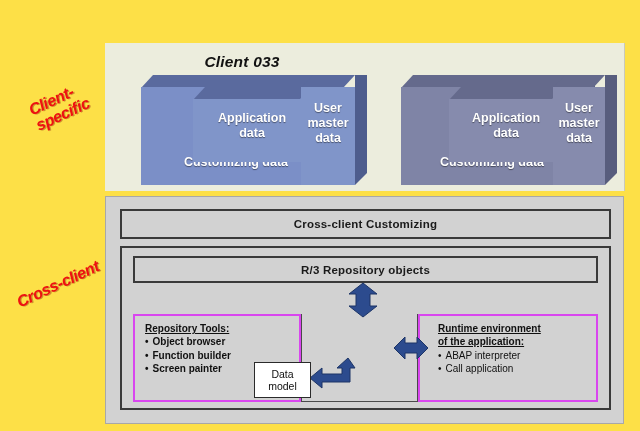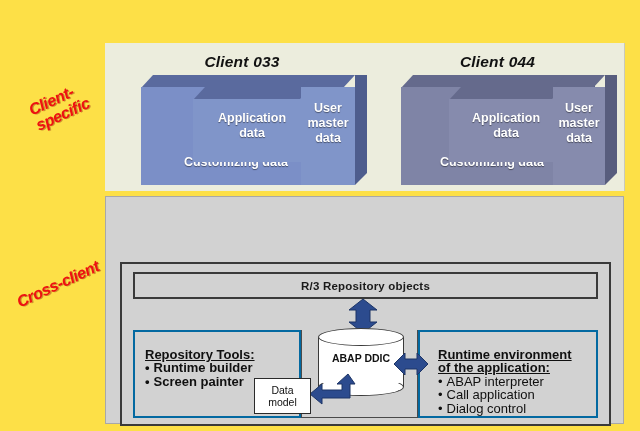--- a/index.html
+++ b/index.html
@@ -123,24 +123,24 @@
   .inner-frame {
     position: absolute;
     background: #d2d2d2;
     border: 2px solid #3a3a3a;
     box-sizing: border-box;
   }
 
   .tool-box {
     position: absolute;
     background: #d2d2d2;
-    border: 2px solid #0369a1;
-    box-sizing: border-box;
-    padding: 16px 8px 4px 10px;
-    font-size: 13px;
+    border: 2px solid #d946ef;
+    box-sizing: border-box;
+    padding: 6px 8px 4px 10px;
+    font-size: 10px;
     color: #101010;
     line-height: 13.4px;
   }
   .tool-box .hdr {
     font-weight: bold;
     text-decoration: underline;
     white-space: nowrap;
   }
   .tool-box ul {
     margin: 0;
@@ -277,21 +277,20 @@
         <div class="top" style="background:#5a6a9e;"></div>
         <div class="side" style="background:#4e5d8d;"></div>
         <div class="front" style="background:#8095c9;"></div>
         <div class="lbl" style="top:26px;">User</div>
         <div class="lbl" style="top:41px;">master</div>
         <div class="lbl" style="top:56px;">data</div>
       </div>
     </div>
 
     <div class="client-group" style="left:280px; width:225px;">
-      <div class="client-title">Client 044</div>
 
       <div class="box3d" style="left:16px; top:22px; width:182px; height:110px; z-index:1;">
         <div class="top" style="background:#656a8c;"></div>
         <div class="side" style="background:#585d7d;"></div>
         <div class="front" style="background:#7f84a6;"></div>
         <div class="lbl" style="top:80px;">Customizing data</div>
       </div>
 
       <div class="box3d" style="left:64px; top:34px; width:114px; height:75px; z-index:2;">
         <div class="top" style="background:#656a8c;"></div>
@@ -307,55 +306,50 @@
         <div class="front" style="background:#868bad;"></div>
         <div class="lbl" style="top:26px;">User</div>
         <div class="lbl" style="top:41px;">master</div>
         <div class="lbl" style="top:56px;">data</div>
       </div>
     </div>
   </div>
 
   <div class="gray-panel">
 
-
-    <div class="inner-frame" style="left:14px; top:49px; width:491px; height:164px;margin-top:16px;">
+    <div class="bar" style="left:14px; top:12px; width:491px; height:30px;">Cross-client Customizing</div>
+
+    <div class="inner-frame" style="left:14px; top:49px; width:491px; height:164px;">
 
       <div class="bar" style="left:11px; top:8px; width:465px; height:27px;">R/3 Repository objects</div>
 
       <svg class="arrow" style="left:222px; top:35px;" width="38" height="34" viewBox="0 0 38 34">
         <polygon points="19,0 33,11 26,11 26,23 33,23 19,34 5,23 12,23 12,11 5,11" fill="#2c4b8e" stroke="#1d3566" stroke-width="1"></polygon>
       </svg>
 
       <div class="tool-box" style="left:11px; top:66px; width:168px; height:88px;">
         <div class="hdr">Repository Tools:</div>
         <ul>
-          <li>Runtime builder</li>
+          <li>Object browser</li>
+          <li>Function builder</li>
           <li>Screen painter</li>
         </ul>
       </div>
 
       <div class="tool-box" style="left:296px; top:66px; width:180px; height:88px; padding-left:18px;">
         <div class="hdr">Runtime environment</div>
         <div class="hdr">of the application:</div>
         <ul>
           <li class="plain">ABAP interpreter</li>
           <li class="plain">Call application</li>
-          <li class="plain">Dialog control</li>
         </ul>
       </div>
 
       <div class="connector" style="left:179px; top:66px; width:117px; height:88px; border-top:none;"></div>
 
-      <div class="cyl" style="left:196px; top:64px;">
-        <div class="body"></div>
-        <div class="bottom"></div>
-        <div class="cap"></div>
-        <div class="cyl-lbl">ABAP DDIC</div>
-      </div>
 
       <svg class="arrow" style="left:272px; top:87px;" width="34" height="26" viewBox="0 0 34 26">
         <polygon points="0,13 11,2 11,8 23,8 23,2 34,13 23,24 23,18 11,18 11,24" fill="#2c4b8e" stroke="#1d3566" stroke-width="1"></polygon>
       </svg>
 
       <div class="datamodel" style="left:132px; top:114px; width:57px; height:36px;">
         <div>
           <div>Data</div>
           <div>model</div>
         </div>

